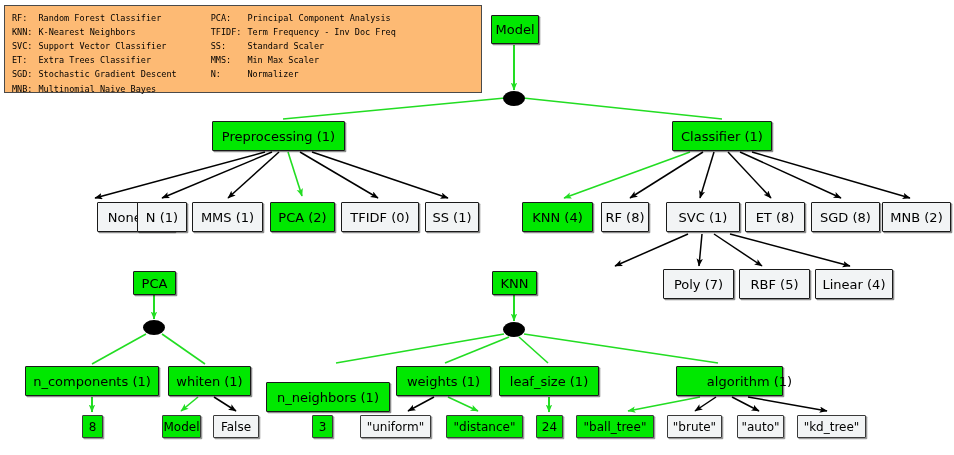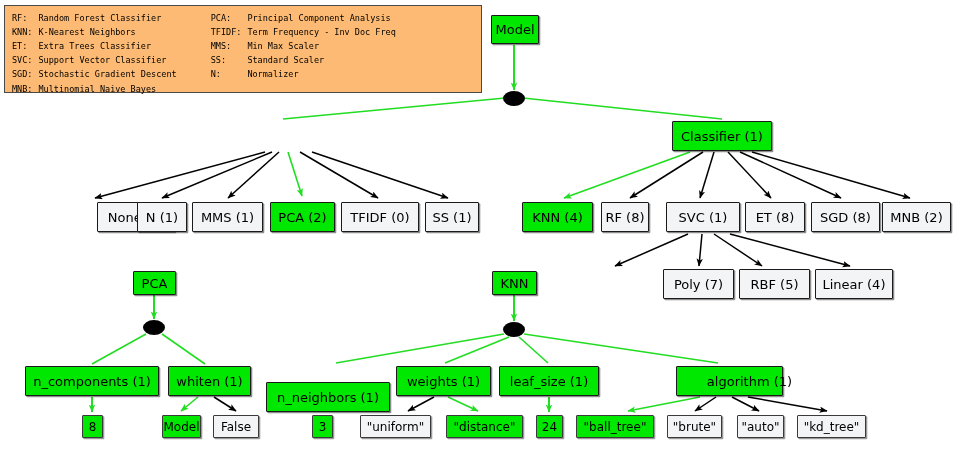--- a/index.html
+++ b/index.html
@@ -41,32 +41,32 @@
         <td>Principal Component Analysis</td>
       </tr>
       <tr>
         <td class="k">KNN:</td>
         <td>K-Nearest Neighbors</td>
         <td class="sep"></td>
         <td class="k">TFIDF:</td>
         <td>Term Frequency - Inv Doc Freq</td>
       </tr>
       <tr>
+        <td class="k">SVC:</td>
+        <td>Support Vector Classifier</td>
+        <td class="sep"></td>
+        <td class="k">SS:</td>
+        <td>Standard Scaler</td>
+      </tr>
+      <tr>
         <td class="k">ET:</td>
         <td>Extra Trees Classifier</td>
         <td class="sep"></td>
         <td class="k">MMS:</td>
         <td>Min Max Scaler</td>
-      </tr>
-      <tr>
-        <td class="k">SVC:</td>
-        <td>Support Vector Classifier</td>
-        <td class="sep"></td>
-        <td class="k">SS:</td>
-        <td>Standard Scaler</td>
       </tr>
       <tr>
         <td class="k">SGD:</td>
         <td>Stochastic Gradient Descent</td>
         <td class="sep"></td>
         <td class="k">N:</td>
         <td>Normalizer</td>
       </tr>
       <tr>
         <td class="k">MNB:</td>
@@ -139,20 +139,21 @@
       <line x1="700" y1="397" x2="628" y2="411" stroke="#22dd22" stroke-width="1.6" marker-end="url(#ahG)"></line>
       <line x1="716" y1="397" x2="695" y2="411" stroke="#000" stroke-width="1.5" marker-end="url(#ahB)"></line>
       <line x1="732" y1="397" x2="759" y2="411" stroke="#000" stroke-width="1.5" marker-end="url(#ahB)"></line>
       <line x1="748" y1="397" x2="827" y2="411" stroke="#000" stroke-width="1.5" marker-end="url(#ahB)"></line>
     </g>
   </svg>
 
   <div class="node rnd green" style="left:491px;top:15px;width:48px;height:29px;">Model</div>
   <div class="dot" style="left:503px;top:91px;"></div>
 
+  <div class="node rnd green" style="left:212px;top:121px;width:133px;height:30px;">Preprocessing (1)</div>
   <div class="node rnd green" style="left:672px;top:121px;width:100px;height:30px;">Classifier (1)</div>
 
   <div class="node rnd white" style="left:53px;top:202px;width:78px;height:30px;margin-left:44px;">None (0)</div>
   <div class="node rnd white" style="left:137px;top:202px;width:50px;height:30px;">N (1)</div>
   <div class="node rnd white" style="left:192px;top:202px;width:71px;height:30px;">MMS (1)</div>
   <div class="node rnd green" style="left:270px;top:202px;width:65px;height:30px;">PCA (2)</div>
   <div class="node rnd white" style="left:341px;top:202px;width:78px;height:30px;">TFIDF (0)</div>
   <div class="node rnd white" style="left:425px;top:202px;width:54px;height:30px;">SS (1)</div>
 
   <div class="node rnd green" style="left:522px;top:202px;width:71px;height:30px;">KNN (4)</div>

